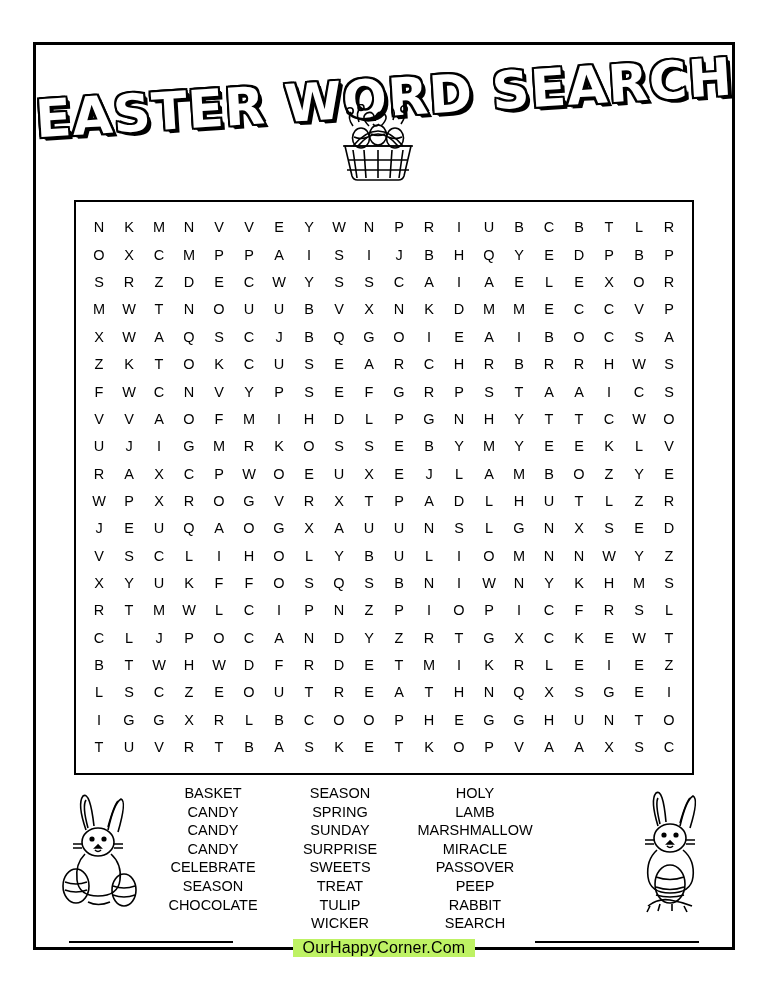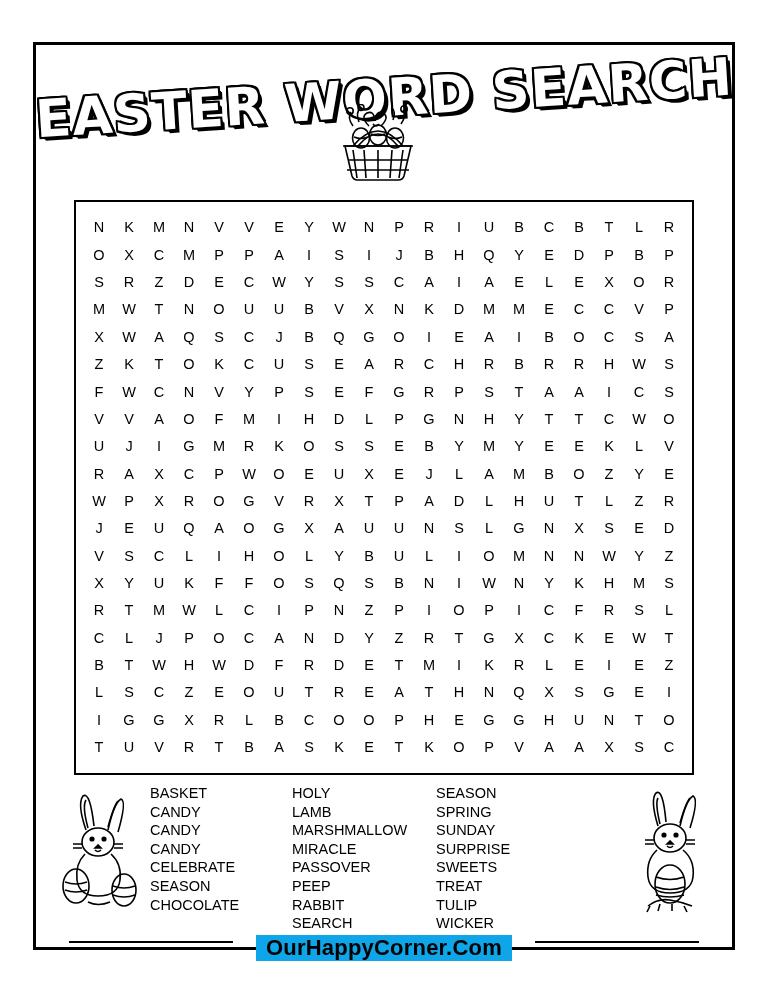--- a/index.html
+++ b/index.html
@@ -107,21 +107,22 @@
   }
 
   
   .wordlist {
     position: absolute;
     left: 150px;
     top: 784px;
     width: 540px;
     display: grid;
     grid-template-columns: 126px 128px 142px 130px;
-    column-gap: 16px;
+    column-gap: 0;
+    text-align: center;
   }
   .wordcol {
     display: flex;
     flex-direction: column;
   }
   .word {
     font-family: "Liberation Sans", sans-serif;
     font-size: 14.5px;
     line-height: 18.6px;
     color: #000000;
@@ -159,26 +160,26 @@
     position: absolute;
     top: 16px;
     height: 2px;
     background: #000000;
   }
   .footer-line.left { left: 36px; width: 164px; }
   .footer-line.right { right: 36px; width: 164px; }
   .footer-text {
     position: relative;
     font-family: "Liberation Sans", sans-serif;
-    font-weight: bold;
-    font-size: 22px;
+    font-weight: normal;
+    font-size: 16px;
     color: #000000;
     letter-spacing: 0.2px;
     padding: 0 10px;
-    background: #0ea5e9;
+    background: #bef264;
   }
 </style>
 </head>
 <body>
 
 <div id="page">
 
   <div class="page-border"></div>
 
   <div class="title-wrap">
@@ -626,38 +627,38 @@
       <div class="wordcol">
         <div class="word">BASKET</div>
         <div class="word">CANDY</div>
         <div class="word">CANDY</div>
         <div class="word">CANDY</div>
         <div class="word">CELEBRATE</div>
         <div class="word">SEASON</div>
         <div class="word">CHOCOLATE</div>
       </div>
       <div class="wordcol">
+        <div class="word">SEASON</div>
+        <div class="word">SPRING</div>
+        <div class="word">SUNDAY</div>
+        <div class="word">SURPRISE</div>
+        <div class="word">SWEETS</div>
+        <div class="word">TREAT</div>
+        <div class="word">TULIP</div>
+        <div class="word">WICKER</div>
+      </div>
+      <div class="wordcol">
         <div class="word">HOLY</div>
         <div class="word">LAMB</div>
         <div class="word">MARSHMALLOW</div>
         <div class="word">MIRACLE</div>
         <div class="word">PASSOVER</div>
         <div class="word">PEEP</div>
         <div class="word">RABBIT</div>
         <div class="word">SEARCH</div>
-      </div>
-      <div class="wordcol">
-        <div class="word">SEASON</div>
-        <div class="word">SPRING</div>
-        <div class="word">SUNDAY</div>
-        <div class="word">SURPRISE</div>
-        <div class="word">SWEETS</div>
-        <div class="word">TREAT</div>
-        <div class="word">TULIP</div>
-        <div class="word">WICKER</div>
       </div>
     </div>
 
   <svg class="bunny-left" viewBox="0 0 100 125">
     <g fill="none" stroke="#000" stroke-width="1.6">
       <path d="M34 40 q-9 -26 -3 -34 q7 -5 11 30"></path>
       <path d="M36 38 q-6 -22 -2 -28"></path>
       <path d="M56 40 q6 -27 13 -31 q6 2 -3 33"></path>
       <path d="M56 37 q6 -22 10 -26"></path>
       <ellipse cx="46" cy="52" rx="16" ry="14"></ellipse>

